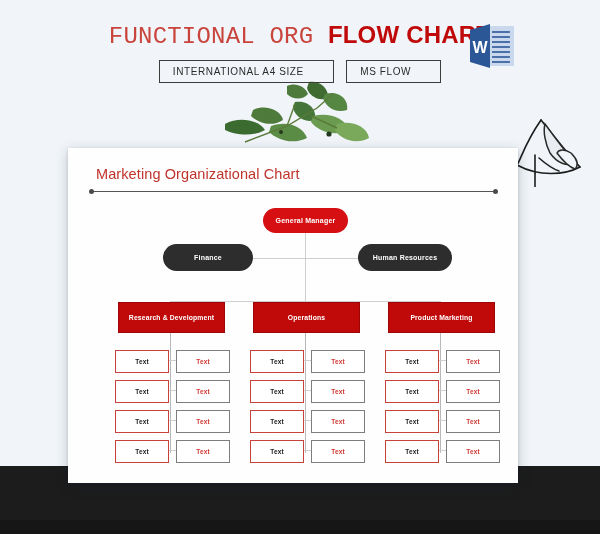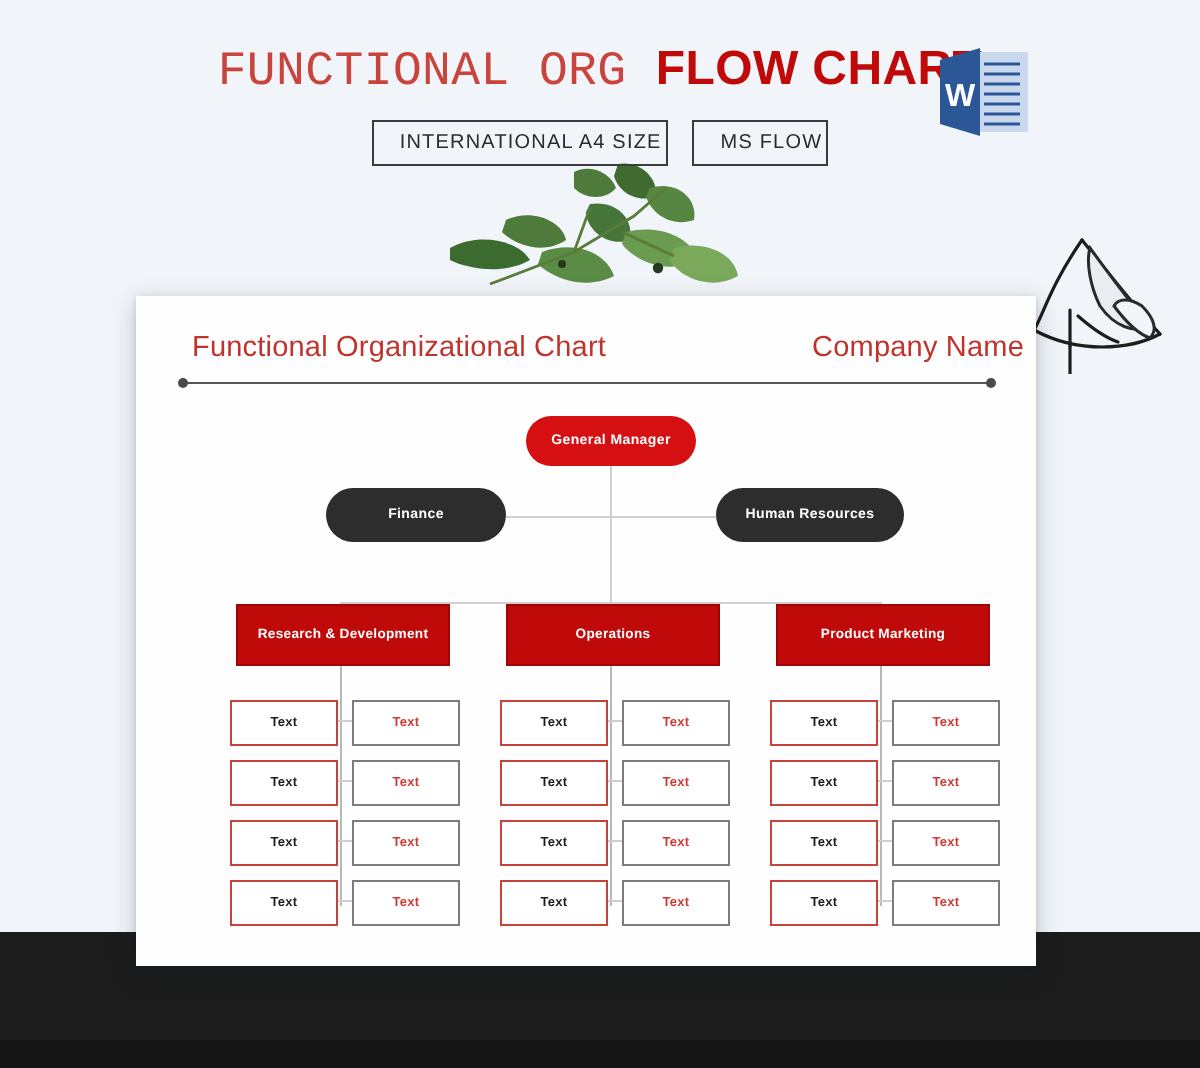--- a/index.html
+++ b/index.html
@@ -22,21 +22,21 @@
     font-size:24px;letter-spacing:.2px;line-height:30px;
     display:inline-block;white-space:nowrap;
   }
   .t-light{color:#c8443c;font-weight:400;font-family:Liberation Mono, monospace;}
   .t-bold{color:#c00a0a;font-weight:700;}
 
   .badges{position:absolute;left:0;top:60px;width:600px;text-align:center;}
   .badge{
     display:inline-block;border:1px solid #3c3c3c;background:transparent;
     color:#2b2b2b;font-size:10px;letter-spacing:.6px;
-    padding:5px 2px 5px 13px;margin:0 4px;vertical-align:middle;
+    padding:5px 29px 5px 13px;margin:0 4px;vertical-align:middle;
   }
 
   
   .word-icon{position:absolute;left:468px;top:24px;width:48px;height:44px;}
 
   
   .glasses{position:absolute;left:495px;top:95px;width:100px;height:100px;}
 
   
   .plant{position:absolute;left:225px;top:80px;width:145px;height:72px;}
@@ -162,22 +162,21 @@
       <g fill="none" stroke="#2a2a2a" stroke-width="1.5">
         <path d="M50 29 C58 40 70 56 80 68 C72 72 62 68 55 58 C50 48 48 36 50 29 Z" fill="#e9edf2"></path>
         <path d="M62 58 C68 66 74 72 80 74 C84 70 82 64 76 58 C70 54 64 54 62 58 Z" fill="#f2f5f9"></path>
       </g>
       <path d="M40 78 L40 92" stroke="#1d1d1d" stroke-width="1.6" fill="none"></path>
     </svg>
   </div>
 
   <div class="page">
 
-    <div class="page-title">Functional Organizational Chart</div>
-    <div class="page-company">Company Name</div>
+    <div class="page-title">Marketing Organizational Chart</div>
     <div class="rule"></div>
     <div class="rule-dot l"></div>
     <div class="rule-dot r"></div>
 
     <div class="ln v" style="left:237px;top:85px;height:68px;"></div>
 
     <div class="ln h" style="left:185px;top:110px;width:52px;"></div>
     <div class="ln h" style="left:237px;top:110px;width:53px;"></div>
 
     <div class="ln h" style="left:102px;top:153px;width:270px;"></div>

